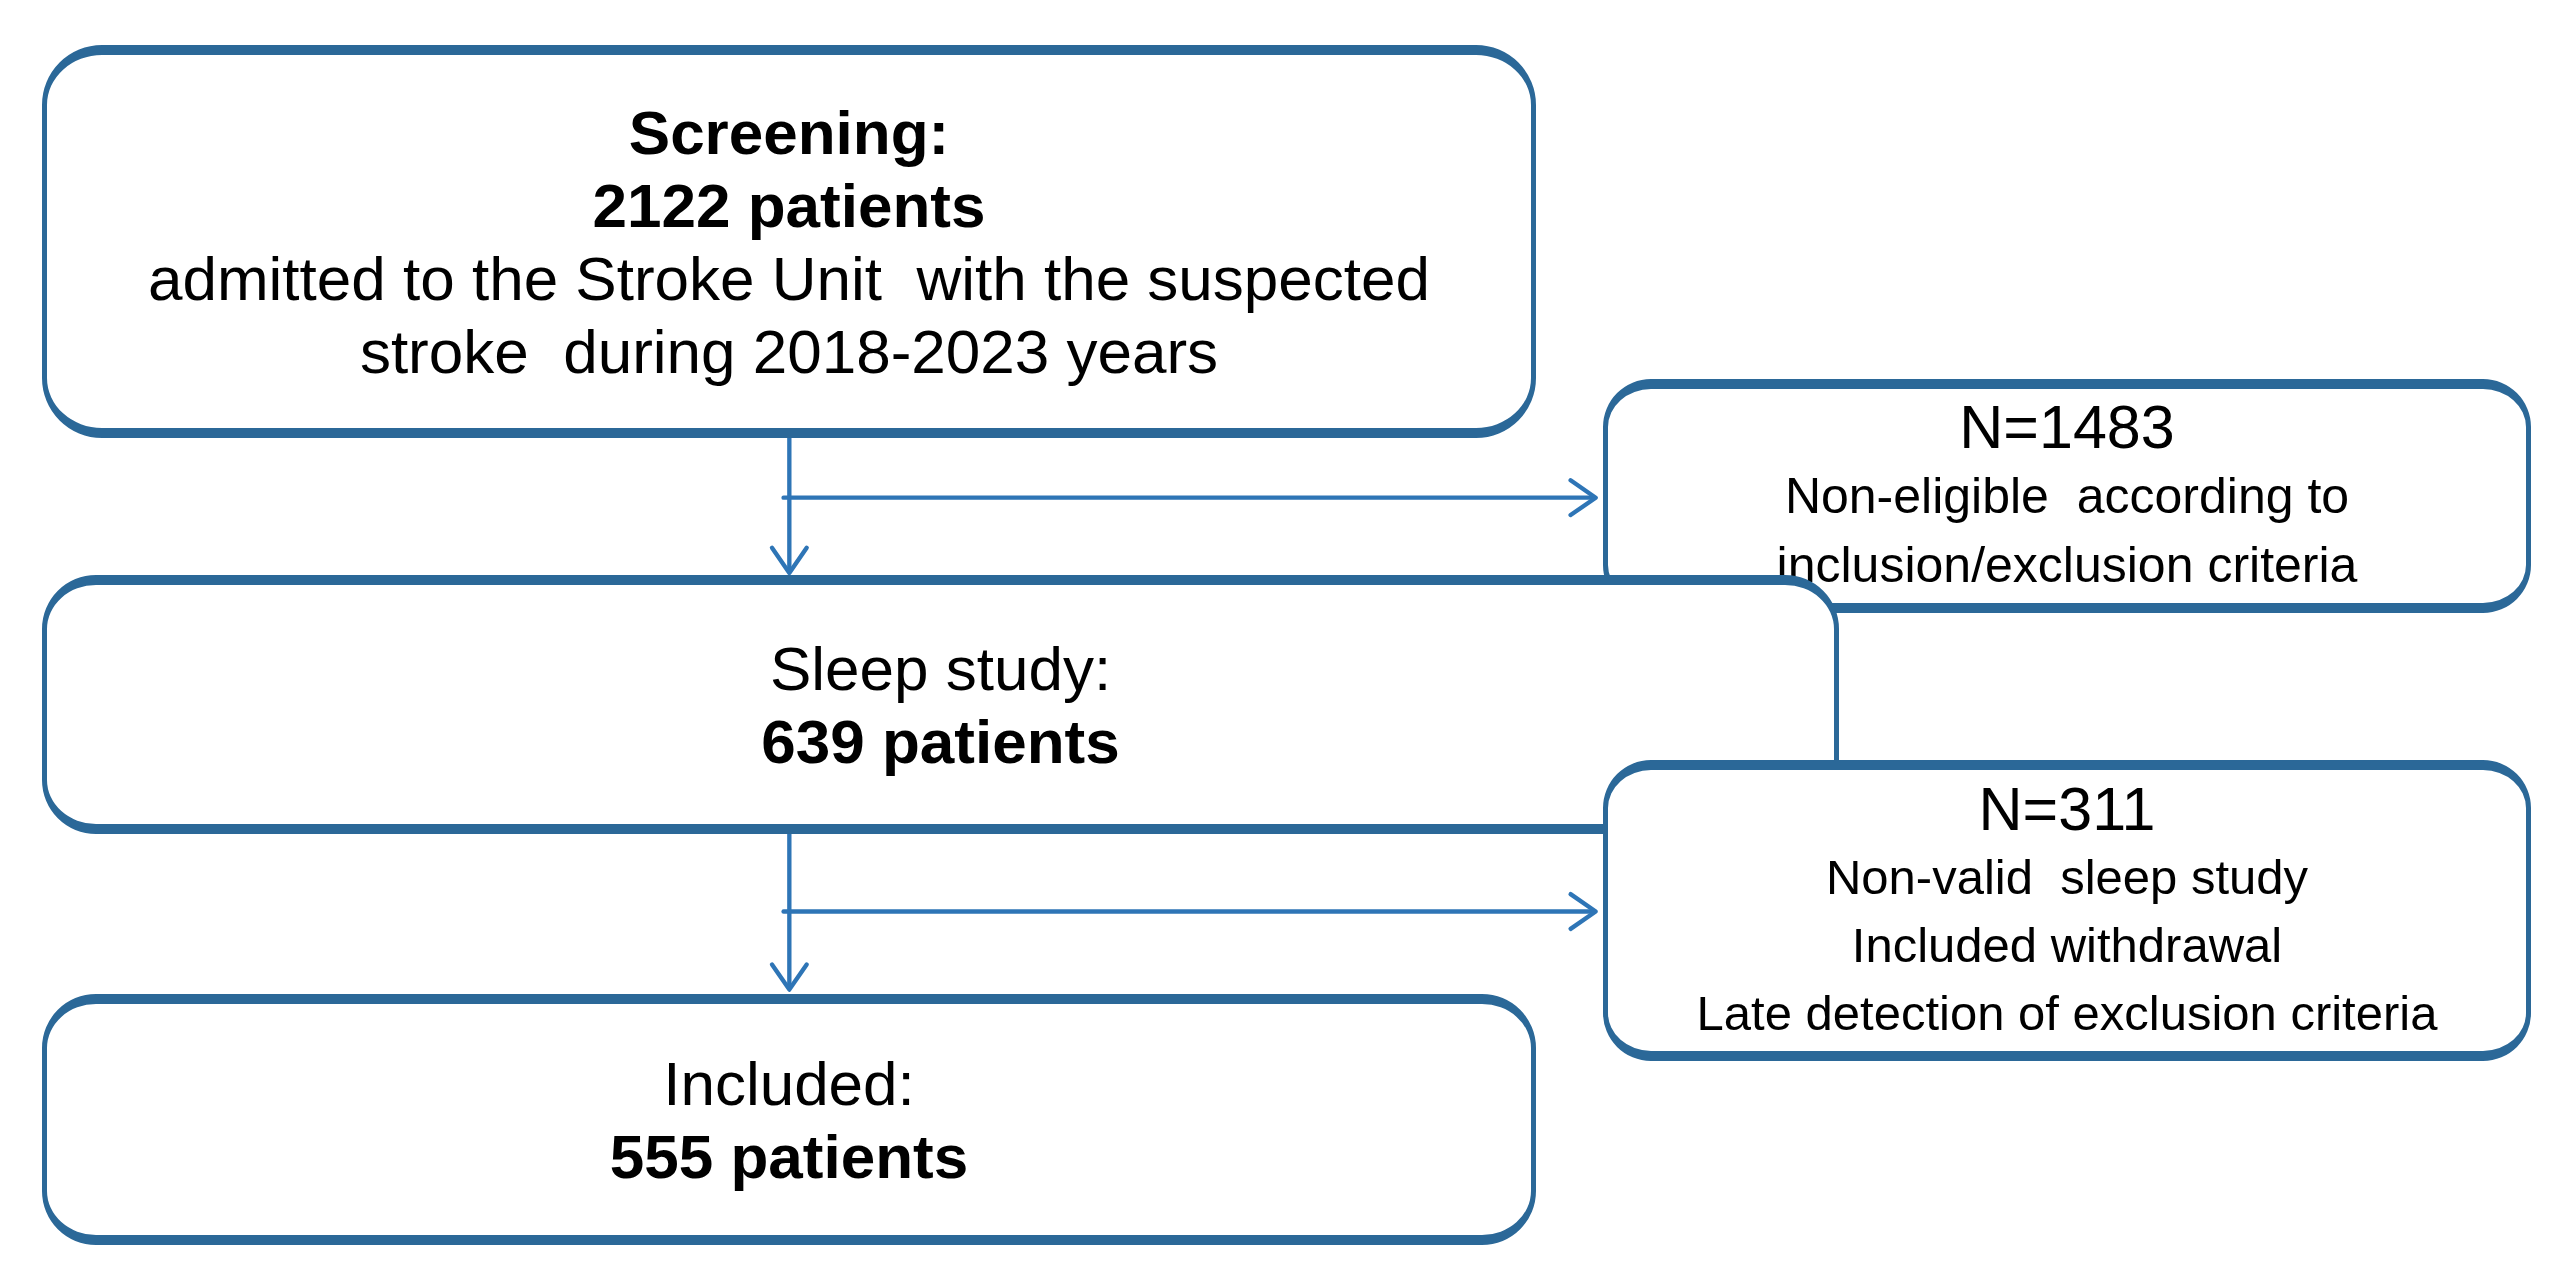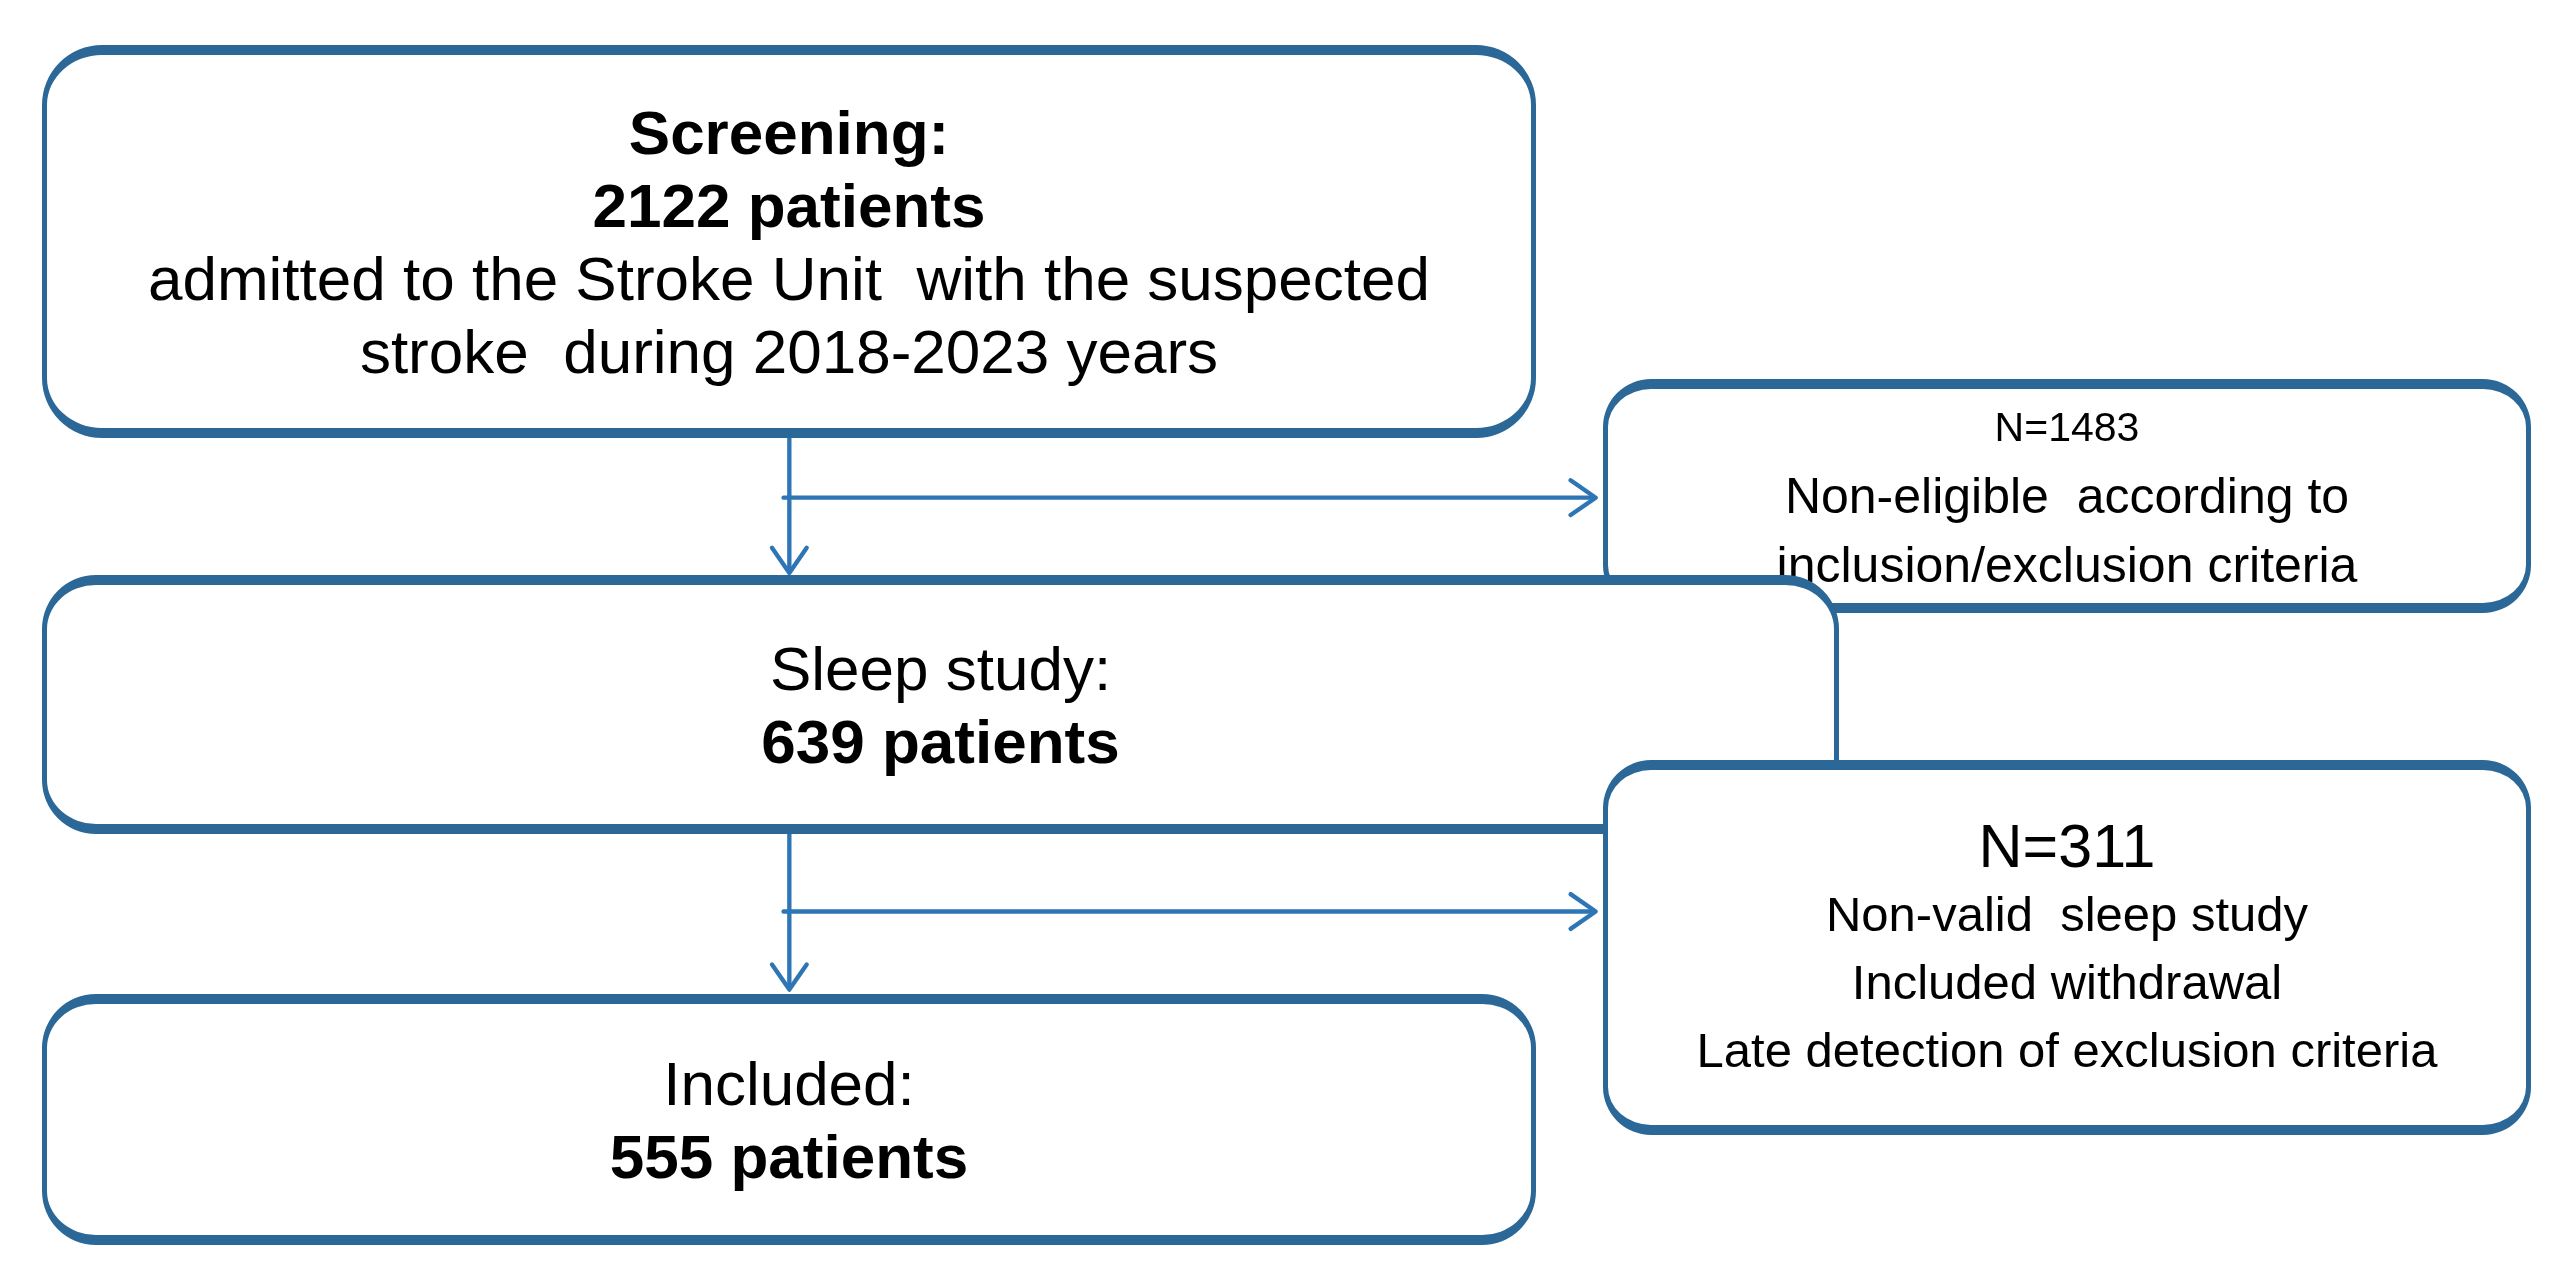--- a/index.html
+++ b/index.html
@@ -54,24 +54,24 @@
 
   
   .box-main .ln { font-size: 62px; line-height: 73px; }
 
   .box-screening { left: 42px;  top: 29px;   width: 1494px; height: 393px; border-radius: 60px; margin-top: 16px; }
   .box-sleep     { left: 42px;  top: 575px;  width: 1797px; height: 259px; border-radius: 54px; }
   .box-included  { left: 42px;  top: 994px; width: 1494px; height: 251px; border-radius: 54px; }
 
   
   .box-n1483 { left: 1603px; top: 379px; width: 928px; height: 234px; border-radius: 48px; }
-  .box-n311  { left: 1603px; top: 760px; width: 928px; height: 375px; border-radius: 48px; text-align: center; }
+  .box-n311  { left: 1603px; top: 760px; width: 928px; height: 301px; border-radius: 48px; text-align: center; }
 
   .box-n1483 .ln { line-height: 69px; }
-  .box-n1483 .ln.n    { font-size: 41px; }
+  .box-n1483 .ln.n    { font-size: 61px; }
   .box-n1483 .ln.body { font-size: 50px; }
 
   .box-n311 .ln { line-height: 68px; }
   .box-n311 .ln.n    { font-size: 61px; }
   .box-n311 .ln.body { font-size: 49px; }
 </style>
 </head>
 <body>
 
 <div class="canvas">

